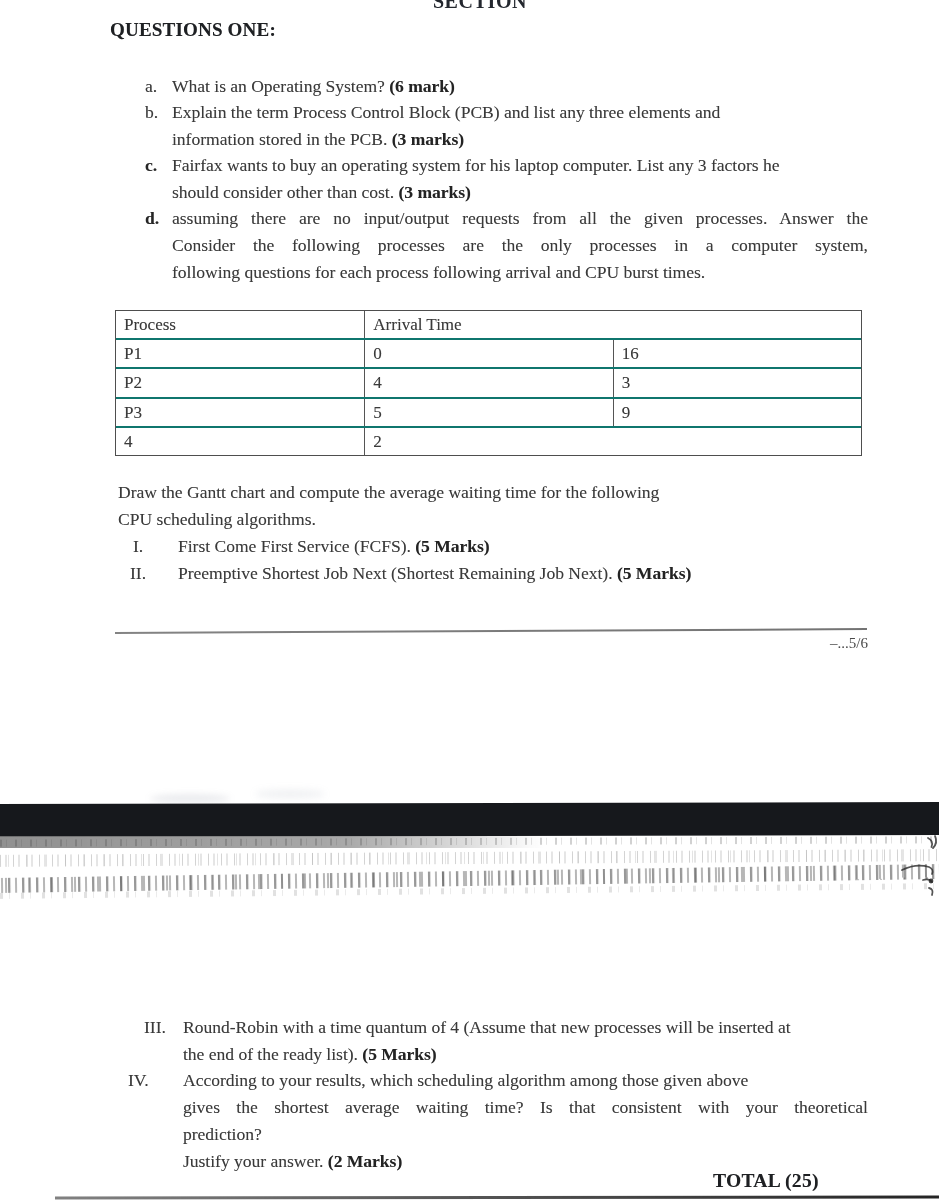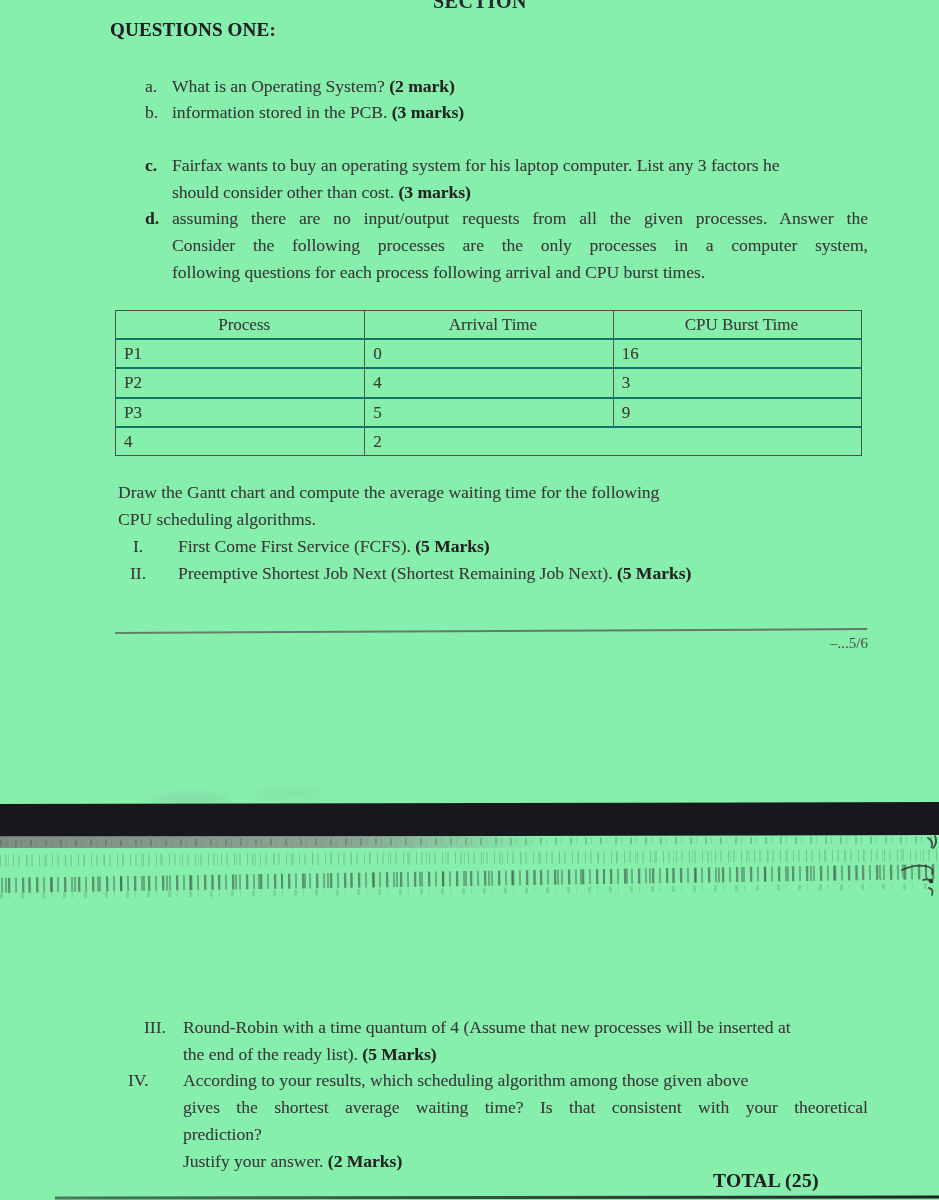--- a/index.html
+++ b/index.html
@@ -1,18 +1,18 @@
 <!DOCTYPE html>
 <html><head>
 <meta charset="utf-8">
 <style>
   html,body { margin:0; padding:0; background:#e9e9e9; }
   .page {
     position:relative; width:939px; height:1200px;
-    background:#86efac; overflow:hidden;
+    background:#ffffff; overflow:hidden;
     font-family:"Liberation Serif", serif;
     color:#3a3a3a;
   }
   .scan-layer { position:absolute; left:0; top:0; width:939px; height:1200px;
     filter: blur(0.28px); }
   .abs { position:absolute; }
   .txt { font-size:17.5px; line-height:27px; color:#3a3a3a;
          text-shadow:0.2px 0.2px 0.6px rgba(70,70,70,0.35); }
   .line { height:27px; line-height:27px; white-space:nowrap; }
   .just { white-space:normal; text-align:justify; text-align-last:justify; height:27px; line-height:27px; overflow:hidden; }
@@ -22,21 +22,21 @@
     font-size:20px; font-weight:bold; letter-spacing:0.6px; color:#23272e;
   }
   .q-heading { left:110px; top:19px; font-size:19px; font-weight:bold; color:#1e2023;
     letter-spacing:0.2px; text-shadow:0.2px 0.2px 0.6px rgba(40,40,40,0.4); }
   .mk-bold { font-weight:bold; color:#262626; }
   
   .dtable { left:115px; top:310px; width:745px; border:1.7px solid #4e4e4e;
     background:transparent; }
   .dtable .trow { display:grid; grid-template-columns:1fr 1fr 1fr; height:27.2px;
     border-top:2px solid #0f766e; }
-  .dtable .trow:first-child { border-top:none;text-align:center; }
+  .dtable .trow:first-child { border-top:none; }
   .dtable .cell { border-left:1.5px solid #555; padding:1px 0 0 8px;
     font-size:17px; line-height:25px; white-space:nowrap; overflow:hidden;
     text-shadow:0.2px 0.2px 0.6px rgba(70,70,70,0.35); }
   .dtable .cell:first-child { border-left:none; }
   
   .divider { left:115px; top:632px; width:752px; height:1.8px;
     background:linear-gradient(to right, rgba(90,90,90,.75), rgba(100,100,100,.9));
     transform:rotate(-0.3deg); transform-origin:left center; }
   .page-ind { left:770px; top:635px; width:98px; text-align:right;
     font-size:15px; color:#4a4a4a; }
@@ -84,46 +84,46 @@
 
 <div class="page">
   <div class="scan-layer">
 
     <div class="abs section-header">SECTION</div>
 
     <div class="abs q-heading">QUESTIONS ONE:</div>
 
     <span class="abs txt" style="left:145px;top:73px;">a.</span>
     <div class="abs txt" style="left:172px;top:73px;width:696px;">
-      <div class="line"><span>What is an Operating System? </span><b>(2 mark)</b></div>
+      <div class="line"><span>What is an Operating System? </span><b>(6 mark)</b></div>
     </div>
 
     <span class="abs txt" style="left:145px;top:99px;">b.</span>
     <div class="abs txt" style="left:172px;top:99px;width:696px;">
+      <div class="line">Explain the term Process Control Block (PCB) and list any three elements and</div>
       <div class="line"><span>information stored in the PCB. </span><b>(3 marks)</b></div>
     </div>
 
     <span class="abs txt mk-bold" style="left:145px;top:152px;">c.</span>
     <div class="abs txt" style="left:172px;top:152px;width:696px;">
       <div class="line">Fairfax wants to buy an operating system for his laptop computer. List any 3 factors he</div>
       <div class="line"><span>should consider other than cost. </span><b>(3 marks)</b></div>
     </div>
 
     <span class="abs txt mk-bold" style="left:145px;top:205px;">d.</span>
     <div class="abs txt" style="left:172px;top:205px;width:696px;">
       <div class="just">assuming there are no input/output requests from all the given processes. Answer the</div>
       <div class="just">Consider the following processes are the only processes in a computer system,</div>
       <div class="line">following questions for each process following arrival and CPU burst times.</div>
     </div>
 
     <div class="abs dtable">
       <div class="trow">
         <div class="cell">Process</div>
         <div class="cell">Arrival Time</div>
-        <div class="cell">CPU Burst Time</div>
       </div>
       <div class="trow">
         <div class="cell">P1</div>
         <div class="cell">0</div>
         <div class="cell">16</div>
       </div>
       <div class="trow">
         <div class="cell">P2</div>
         <div class="cell">4</div>
         <div class="cell">3</div>

